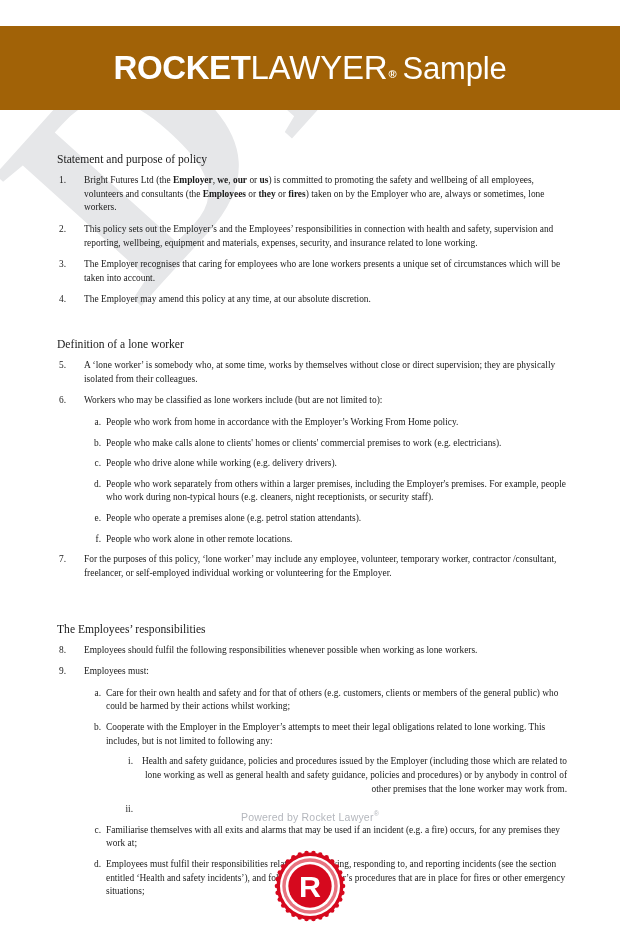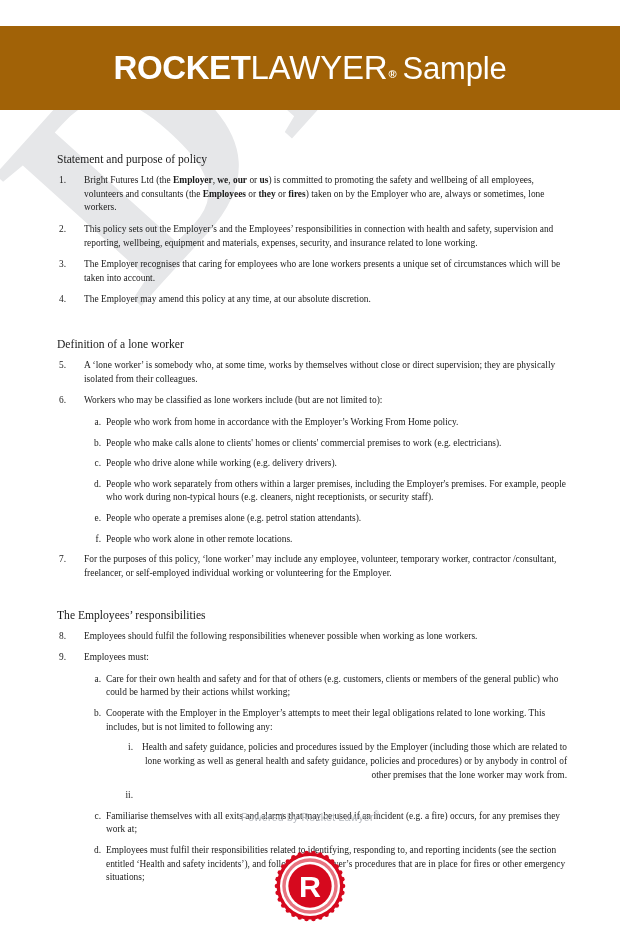--- a/index.html
+++ b/index.html
@@ -112,21 +112,21 @@
 
   .section-heading {
     font-size: 11.6px;
     font-weight: 400;
     margin: 0 0 8px 0;
     position: relative;
     z-index: 3;
   }
   .sec-1 { margin-top: 43px; }
   .sec-2 { margin-top: 31px; }
-  .sec-3 { margin-top: 28px; }
+  .sec-3 { margin-top: 42px; }
 
   
   .clause {
     display: flex;
     align-items: flex-start;
     margin: 0 0 8px 0;
     font-size: 9.4px;
     line-height: 1.45;
     position: relative;
     z-index: 3;

